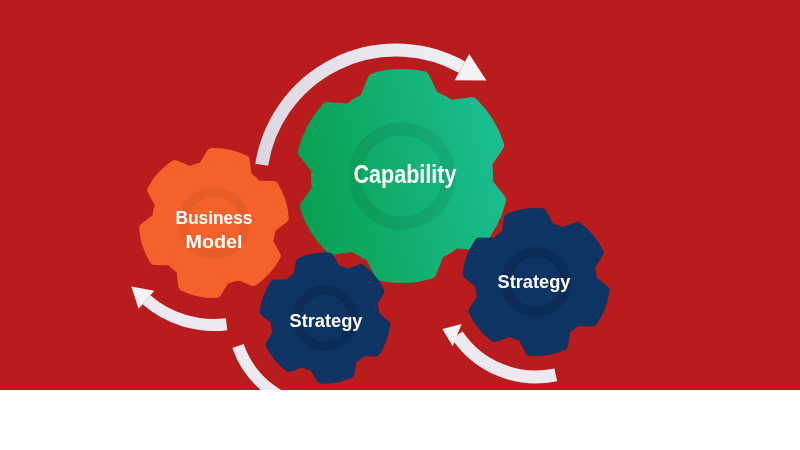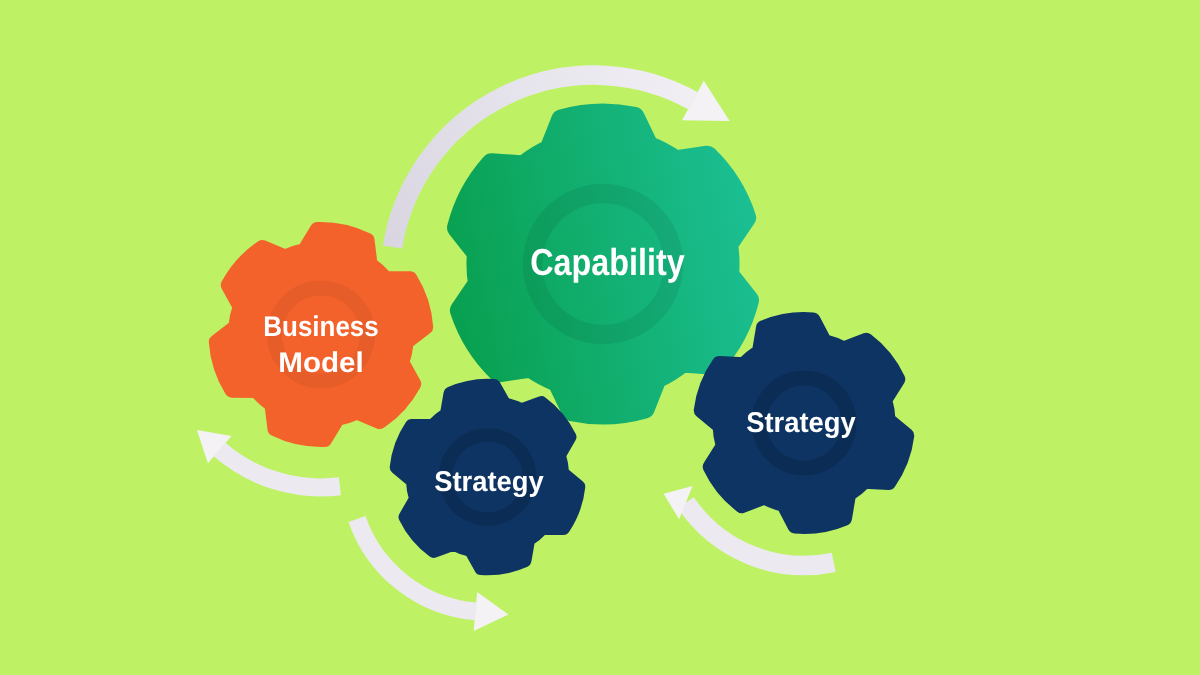--- a/index.html
+++ b/index.html
@@ -1,20 +1,20 @@
 <!DOCTYPE html>
 <html><head>
 <meta charset="utf-8">
 <style>
   html, body { margin: 0; padding: 0; background: #ffffff; }
   .stage {
     position: relative;
     width: 800px;
-    height: 450px;
-    background: #bef264;
+    height: 390px;
+    background: #b91c1c;
     overflow: hidden;
     font-family: "Liberation Sans", "DejaVu Sans", sans-serif;
   }
   svg { display: block; }
   .gear-label {
     font-family: "Liberation Sans", "DejaVu Sans", sans-serif;
     font-weight: 700;
     fill: #ffffff;
     text-anchor: middle;
   }

